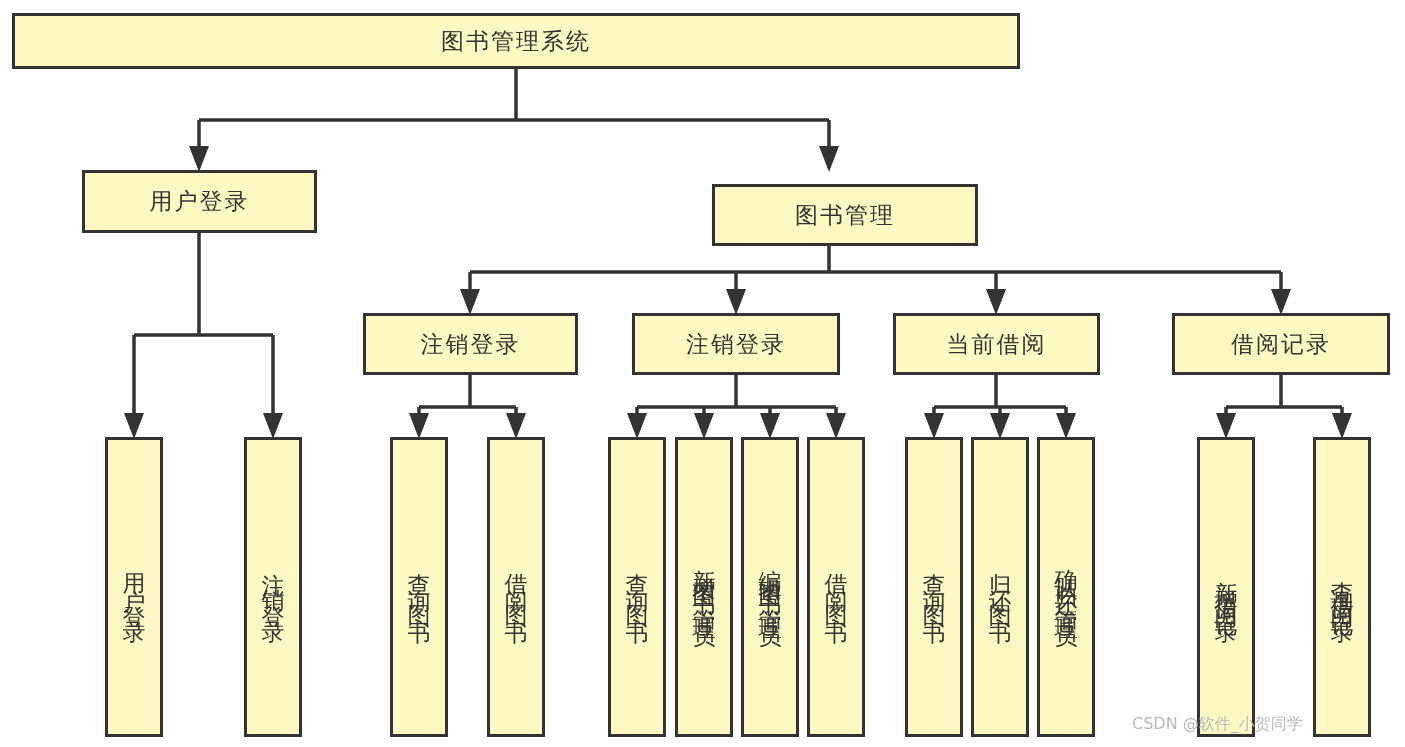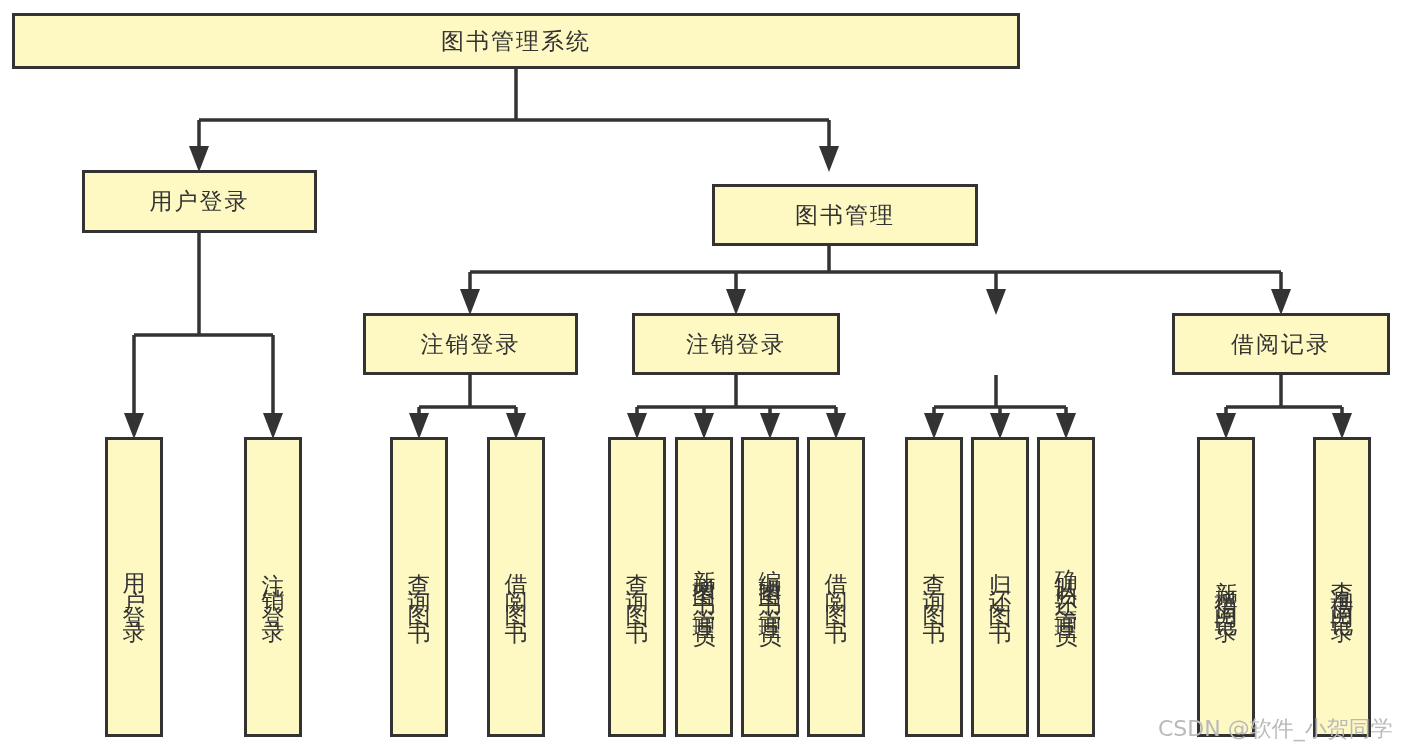--- a/index.html
+++ b/index.html
@@ -43,24 +43,24 @@
     text-orientation: mixed;
     font-size: 23px;
     line-height: 1;
     white-space: nowrap;
   }
   .v-wide span  { letter-spacing: 16px; }
   .v-tight span { letter-spacing: 8px; }
 
   .watermark {
     position: absolute;
-    left: 1158px;
+    left: 1132px;
     top: 714px;
     z-index: 5;
-    font-size: 22px;
+    font-size: 16px;
     color: var(--watermark);
     white-space: nowrap;
   }
 </style>
 </head>
 <body>
 
 <div class="canvas">
 
   <svg class="connector-layer" width="1405" height="747" viewBox="0 0 1405 747" xmlns="http://www.w3.org/2000/svg">
@@ -123,20 +123,23 @@
   <div class="node h-node" style="left:712px; top:156px; width:266px; height:62px;margin-top:28px;">
     <span>图书管理</span>
   </div>
 
   <div class="node h-node" style="left:363px; top:313px; width:215px; height:62px;">
     <span>注销登录</span>
   </div>
   <div class="node h-node" style="left:632px; top:313px; width:208px; height:62px;">
     <span>注销登录</span>
   </div>
+  <div class="node h-node" style="left:893px; top:313px; width:207px; height:62px;">
+    <span>当前借阅</span>
+  </div>
   <div class="node h-node" style="left:1172px; top:313px; width:218px; height:62px;">
     <span>借阅记录</span>
   </div>
 
   <div class="node v-node v-wide" style="left:105px; top:437px; width:58px; height:300px;">
     <span>用户登录</span>
   </div>
   <div class="node v-node v-wide" style="left:244px; top:437px; width:58px; height:300px;">
     <span>注销登录</span>
   </div>

